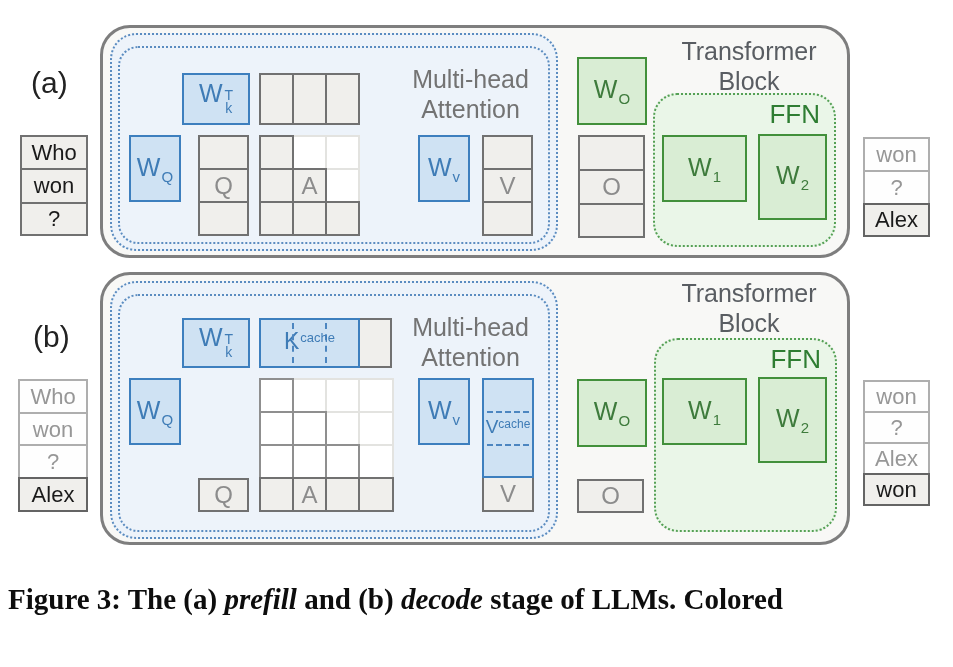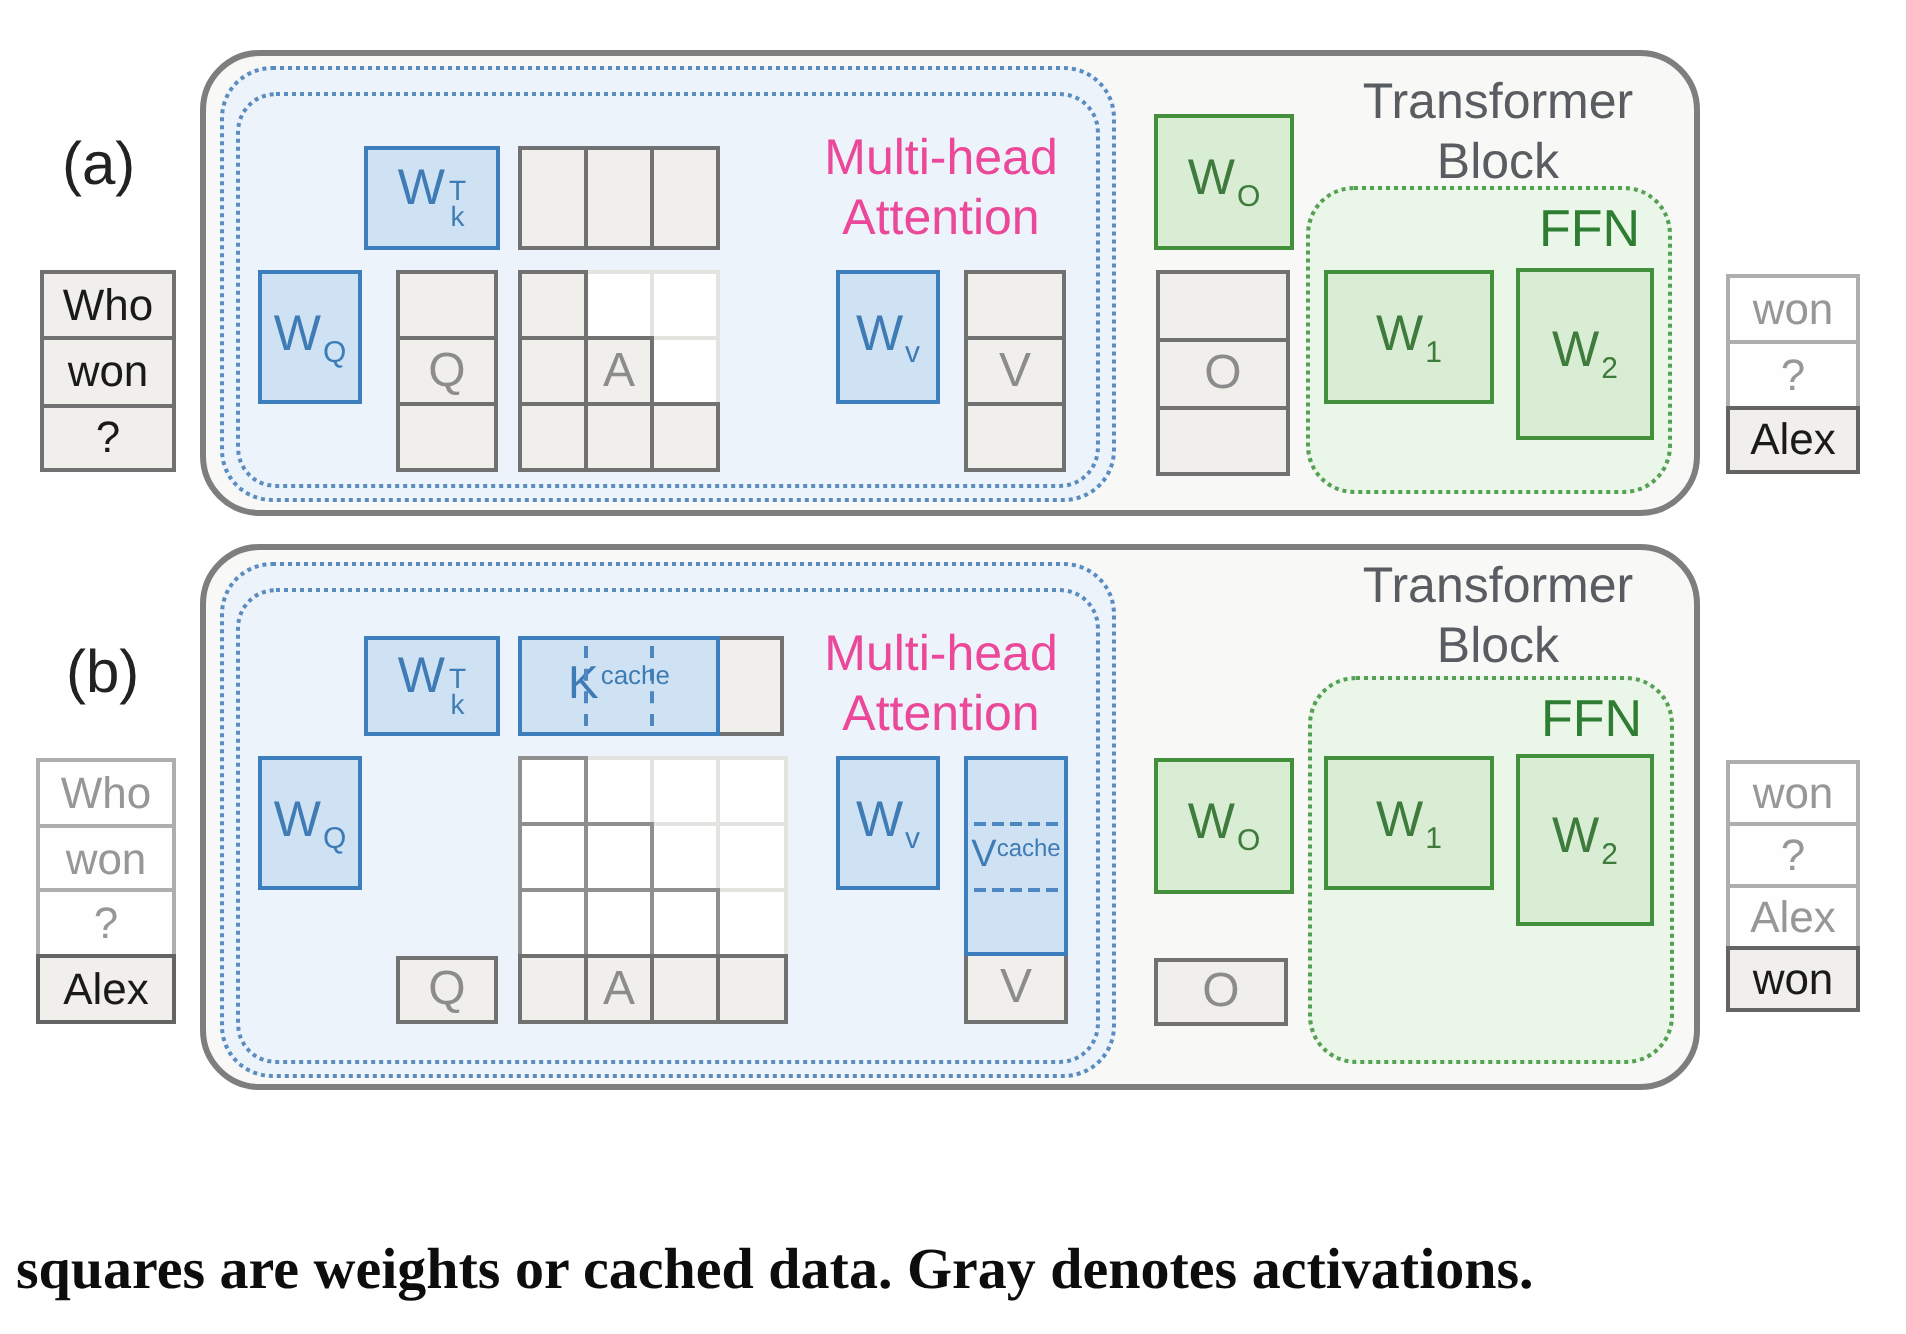--- a/index.html
+++ b/index.html
@@ -25,21 +25,21 @@
   .wtext{font-size:25px;display:inline-flex;align-items:baseline;line-height:25px;}
   .wsub{font-size:15px;transform:translateY(6px);margin-left:1px;}
   .wstack{display:inline-flex;flex-direction:column;align-items:center;font-size:14px;line-height:13px;margin-left:2px;transform:translateY(-2px);}
   .cachelab{font-size:23px;display:inline-flex;align-items:baseline;line-height:23px;}
   .supcache{font-size:13px;transform:translateY(-7px);margin-left:1px;}
   .vcachelab{font-size:19px;display:inline-flex;align-items:baseline;line-height:19px;}
   .supcache2{font-size:12px;transform:translateY(-5px);}
   .dashv{position:absolute;top:3px;bottom:3px;border-left:2px dashed #4d86c0;}
   .dashh{position:absolute;left:3px;right:3px;border-top:2px dashed #4d86c0;}
   .title{position:absolute;text-align:center;font-size:25px;line-height:30px;z-index:4;}
-  .bluetitle{color:#ec4899;}
+  .bluetitle{color:#737373;}
   .graytitle{color:#595d62;}
   .ffnlab{position:absolute;right:14px;top:4px;font-size:26px;color:#2e7d32;z-index:4;}
   .plabel{position:absolute;font-size:30px;color:#222222;}
   .caption{position:absolute;font-family:"Liberation Serif","DejaVu Serif",serif;font-weight:bold;
            font-size:29px;color:#0d0d0d;white-space:pre;z-index:6;}
   .caption .it{font-style:italic;}
   .wm{position:absolute;font-size:24px;color:#c7c7c7;z-index:8;letter-spacing:1px;}
 </style>
 </head>
 <body>
@@ -294,16 +294,16 @@
   <div class="cell faded" style="left:863px;top:411px;width:67px;height:33px;">
       <span class="tok ftok">?</span>
     </div>
   <div class="cell faded" style="left:863px;top:442px;width:67px;height:33px;">
       <span class="tok ftok">Alex</span>
     </div>
   <div class="cell strong" style="left:863px;top:473px;width:67px;height:33px;">
       <span class="tok">won</span>
     </div>
 
-  <div class="caption" style="left:8px;top:619px;">squares are weights or cached data. Gray denotes activations.</div>
+  <div class="caption" style="left:8px;top:583px;"><span>Figure 3: The (a) </span><span class="it">prefill</span><span> and (b) </span><span class="it">decode</span><span> stage of LLMs. Colored</span></div>
 
 
 </div>
 
 </body></html>

